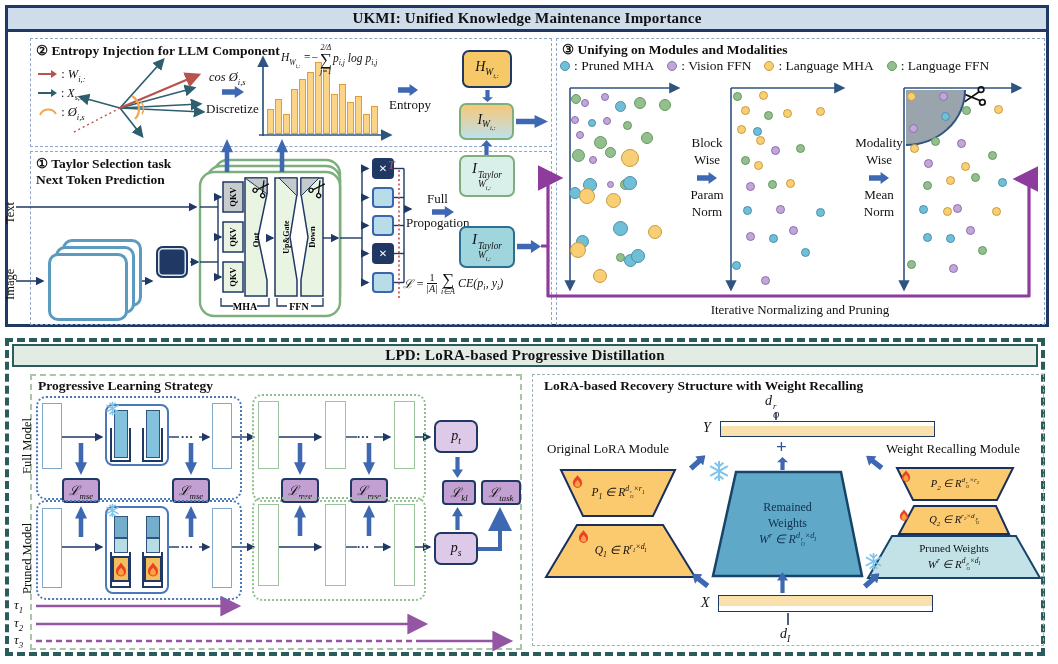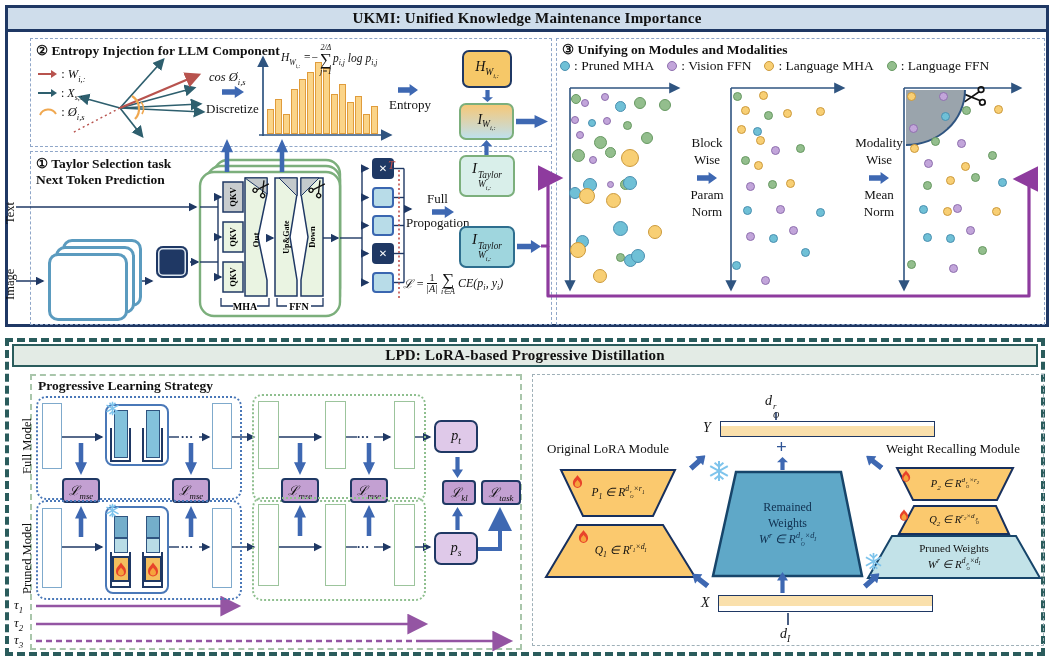--- a/index.html
+++ b/index.html
@@ -472,20 +472,21 @@
   <div class="ba right" style="left:697px;top:172px;width:20px;height:12px;"></div>
   <div class="txt" style="left:683px;top:186px;width:48px;text-align:center;white-space:normal;line-height:17px;">
     <span>Param</span><br><span>Norm</span></div>
 
   <div class="txt" style="left:846px;top:134px;width:66px;text-align:center;white-space:normal;line-height:17px;">
     <span>Modality</span><br><span>Wise</span></div>
   <div class="ba right" style="left:869px;top:172px;width:20px;height:12px;"></div>
   <div class="txt" style="left:846px;top:186px;width:66px;text-align:center;white-space:normal;line-height:17px;">
     <span>Mean</span><br><span>Norm</span></div>
 
+  <div class="txt" style="left:640px;top:302px;width:320px;text-align:center;">Iterative Normalizing and Pruning</div>
 
   <div class="h2" style="left:38px;top:378px;">Progressive Learning Strategy</div>
   <div class="vlabel" style="left:20px;top:474px;">Full Model</div>
   <div class="vlabel" style="left:20px;top:594px;">Pruned Model</div>
 
   <div class="sec" style="left:36px;top:396px;width:206px;height:104px;border:2.6px dotted #4A78B8;border-radius:10px;"></div>
   <div class="wrect" style="left:42px;top:403px;width:20px;height:66px;border:1.6px solid #7FAACC;"></div>
   <div class="wrect" style="left:105px;top:404px;width:64px;height:62px;border:2px solid #4A78B8;border-radius:8px;"></div>
   <div class="abs" style="left:110px;top:428px;width:21px;height:34px;border:2.4px solid #1F3864;border-top:none;box-sizing:border-box;"></div>
   <div class="abs" style="left:142px;top:428px;width:21px;height:34px;border:2.4px solid #1F3864;border-top:none;box-sizing:border-box;"></div>
@@ -585,20 +586,21 @@
     </svg>
   <svg class="flame" style="left:115px;top:560px;" width="12" height="19" viewBox="0 0 12 14">
       <path d="M6,0 C7.5,3 11,4.5 11,9 a5,5 0 1 1 -10,0 C1,4.5 4.5,3 6,0 Z" fill="#E8432A"></path>
       <path d="M6,5 C7,7 9,7.5 9,10 a3,3 0 1 1 -6,0 C3,7.5 5,7 6,5 Z" fill="#F6A33C"></path>
     </svg>
   <svg class="flame" style="left:147px;top:560px;" width="12" height="19" viewBox="0 0 12 14">
       <path d="M6,0 C7.5,3 11,4.5 11,9 a5,5 0 1 1 -10,0 C1,4.5 4.5,3 6,0 Z" fill="#E8432A"></path>
       <path d="M6,5 C7,7 9,7.5 9,10 a3,3 0 1 1 -6,0 C3,7.5 5,7 6,5 Z" fill="#F6A33C"></path>
     </svg>
 
+  <div class="h2" style="left:544px;top:378px;">LoRA-based Recovery Structure with Weight Recalling</div>
   <div class="txt math" style="left:765px;top:393px;font-size:14px;">d<span class="mstk">
         <span>r</span>
         <span>O</span>
       </span></div>
   <div class="txt math" style="left:703px;top:420px;font-size:14px;">Y</div>
   <div class="abs" style="left:720px;top:421px;width:215px;height:16px;border:1.8px solid #1F3864;box-sizing:border-box;background:linear-gradient(180deg,#FFFFFF 0 32%,#FAE0AC 32% 100%);"></div>
   <div class="txt" style="left:776px;top:436px;font-size:19px;font-weight:bold;color:#2F5496;">+</div>
   <div class="ba up" style="left:777px;top:457px;width:11px;height:13px;"></div>
 
   <div class="txt" style="left:547px;top:441px;">Original LoRA Module</div>

